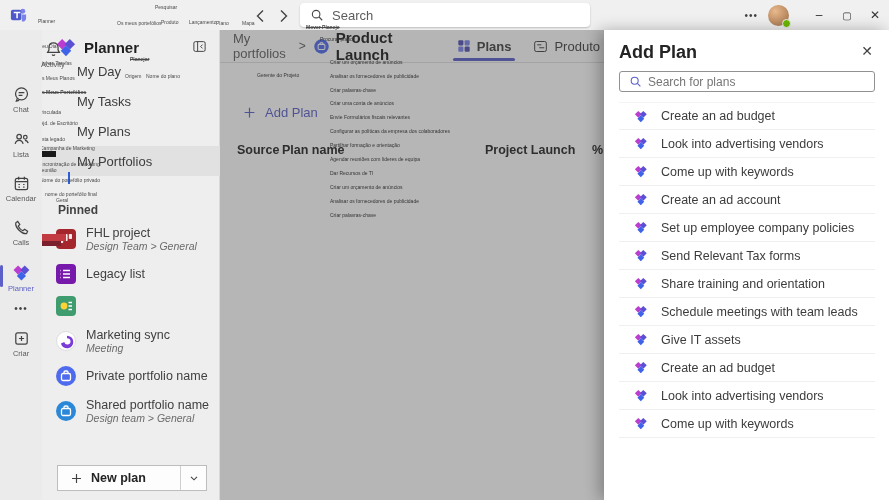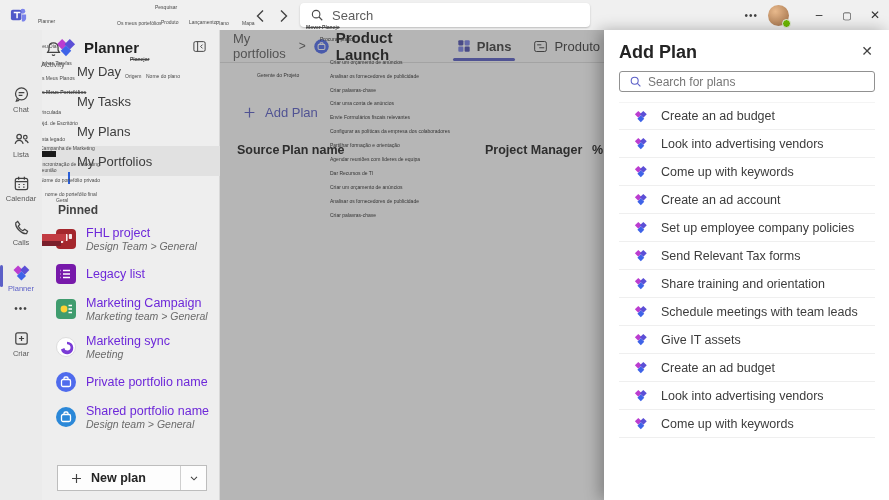--- a/index.html
+++ b/index.html
@@ -40,21 +40,21 @@
   .lp-head { position:absolute; left:12px; top:6px; display:flex; align-items:center; gap:7px; }
   .lp-title { font-size:15px; font-weight:bold; color:#1f1f1f; }
   .lp-collapse { position:absolute; right:12px; top:9px; color:#424242; cursor:pointer; }
   .lp-nav { position:absolute; left:0; top:26px; width:178px; }
   .lp-nav-item { height:30px; display:flex; align-items:center; padding-left:35px; font-size:13px;
                  color:#3d3d3d; cursor:pointer; }
   .lp-nav-item.selected { background:#e1e1e1; }
   .pinned-label { position:absolute; left:16px; top:173px; font-size:12px; font-weight:bold; color:#424242; }
   .pin-list { position:absolute; left:0; top:190px; width:178px; }
   .pin-item { display:flex; align-items:center; gap:10px; padding:6px 0 6px 14px; cursor:pointer; min-height:30px; }
-  .pin-txt .t { font-size:12.5px; color:#6d28d9; line-height:14px; }
+  .pin-txt .t { font-size:12.5px; color:#404040; line-height:14px; }
   .pin-txt .s { font-size:10.5px; color:#6b6b6b; line-height:12px;font-style:italic; }
   .tile { width:20px; height:20px; border-radius:4px; flex:none; position:relative; }
   .circle-ic { width:20px; height:20px; border-radius:50%; flex:none; position:relative; }
   .newplan { position:absolute; left:15px; top:435px; width:150px; height:26px; background:#fdfdfd;
              border:1px solid #bdbdbd; border-radius:0; display:flex; align-items:center; cursor:pointer; }
   .newplan .np-main { flex:1; display:flex; align-items:center; gap:8px; padding-left:12px;
                       font-size:12.5px; font-weight:bold; color:#242424; }
   .newplan .np-split { width:26px; height:100%; border-left:1px solid #cfcfcf; display:flex;
                        align-items:center; justify-content:center; color:#424242; }
 
@@ -280,24 +280,20 @@
         <span class="pin-txt">
           <div class="t">Legacy list</div>
         </span>
       </div>
       <div class="pin-item">
         <span class="tile" style="background:#3f9c6e;">
           <svg width="20" height="20" viewBox="0 0 20 20">
               <circle cx="8" cy="10" r="3.4" fill="#ffd335"></circle>
               <path d="M12.5 6.5h3.5M12.5 10h3.5M12.5 13.5h3.5" stroke="#fff" stroke-width="1.3"></path>
             </svg>
-        </span>
-        <span class="pin-txt">
-          <div class="t">Marketing Campaign</div>
-          <div class="s">Marketing team &gt; General</div>
         </span>
       </div>
       <div class="pin-item">
         <span class="circle-ic" style="background:#fff; border:1px solid #ddd;">
           <svg width="18" height="18" viewBox="0 0 20 20" style="margin:0.5px;">
               <path d="M10 3a7 7 0 1 1-6.8 8.7L7 10a3.5 3.5 0 1 0 3-4.2z" fill="#7a3bd6"></path>
             </svg>
         </span>
         <span class="pin-txt">
           <div class="t">Marketing sync</div>
@@ -400,21 +396,21 @@
     <div class="addplan-btn">
       <svg width="13" height="13" viewBox="0 0 16 16" stroke="#5b5fc7" stroke-width="1.5">
           <path d="M8 2v12M2 8h12"></path>
         </svg>
       <span>Add Plan</span>
     </div>
 
     <div class="cols">
       <span style="left:17px;">Source</span>
       <span style="left:62px;">Plan name</span>
-      <span style="left:265px;">Project Manager</span>
+      <span style="left:265px;">Project Launch</span>
       <span style="left:372px;">%</span>
     </div>
 
     <span class="ghost" style="left:100px; top:6px; color:#2e2e2e;">Procurar planos</span>
     <span class="ghost" style="left:37px; top:42px; color:#2e2e2e;">Gerente do Projeto</span>
     <span class="ghost" style="left:110px; top:29px; color:#2e2e2e;">Criar um orçamento de anúncios</span>
     <span class="ghost" style="left:110px; top:43px; color:#2e2e2e;">Analisar os fornecedores de publicidade</span>
     <span class="ghost" style="left:110px; top:57px; color:#2e2e2e;">Criar palavras-chave</span>
     <span class="ghost" style="left:110px; top:70px; color:#2e2e2e;">Criar uma conta de anúncios</span>
     <span class="ghost" style="left:110px; top:84px; color:#2e2e2e;">Envie Formulários fiscais relevantes</span>

